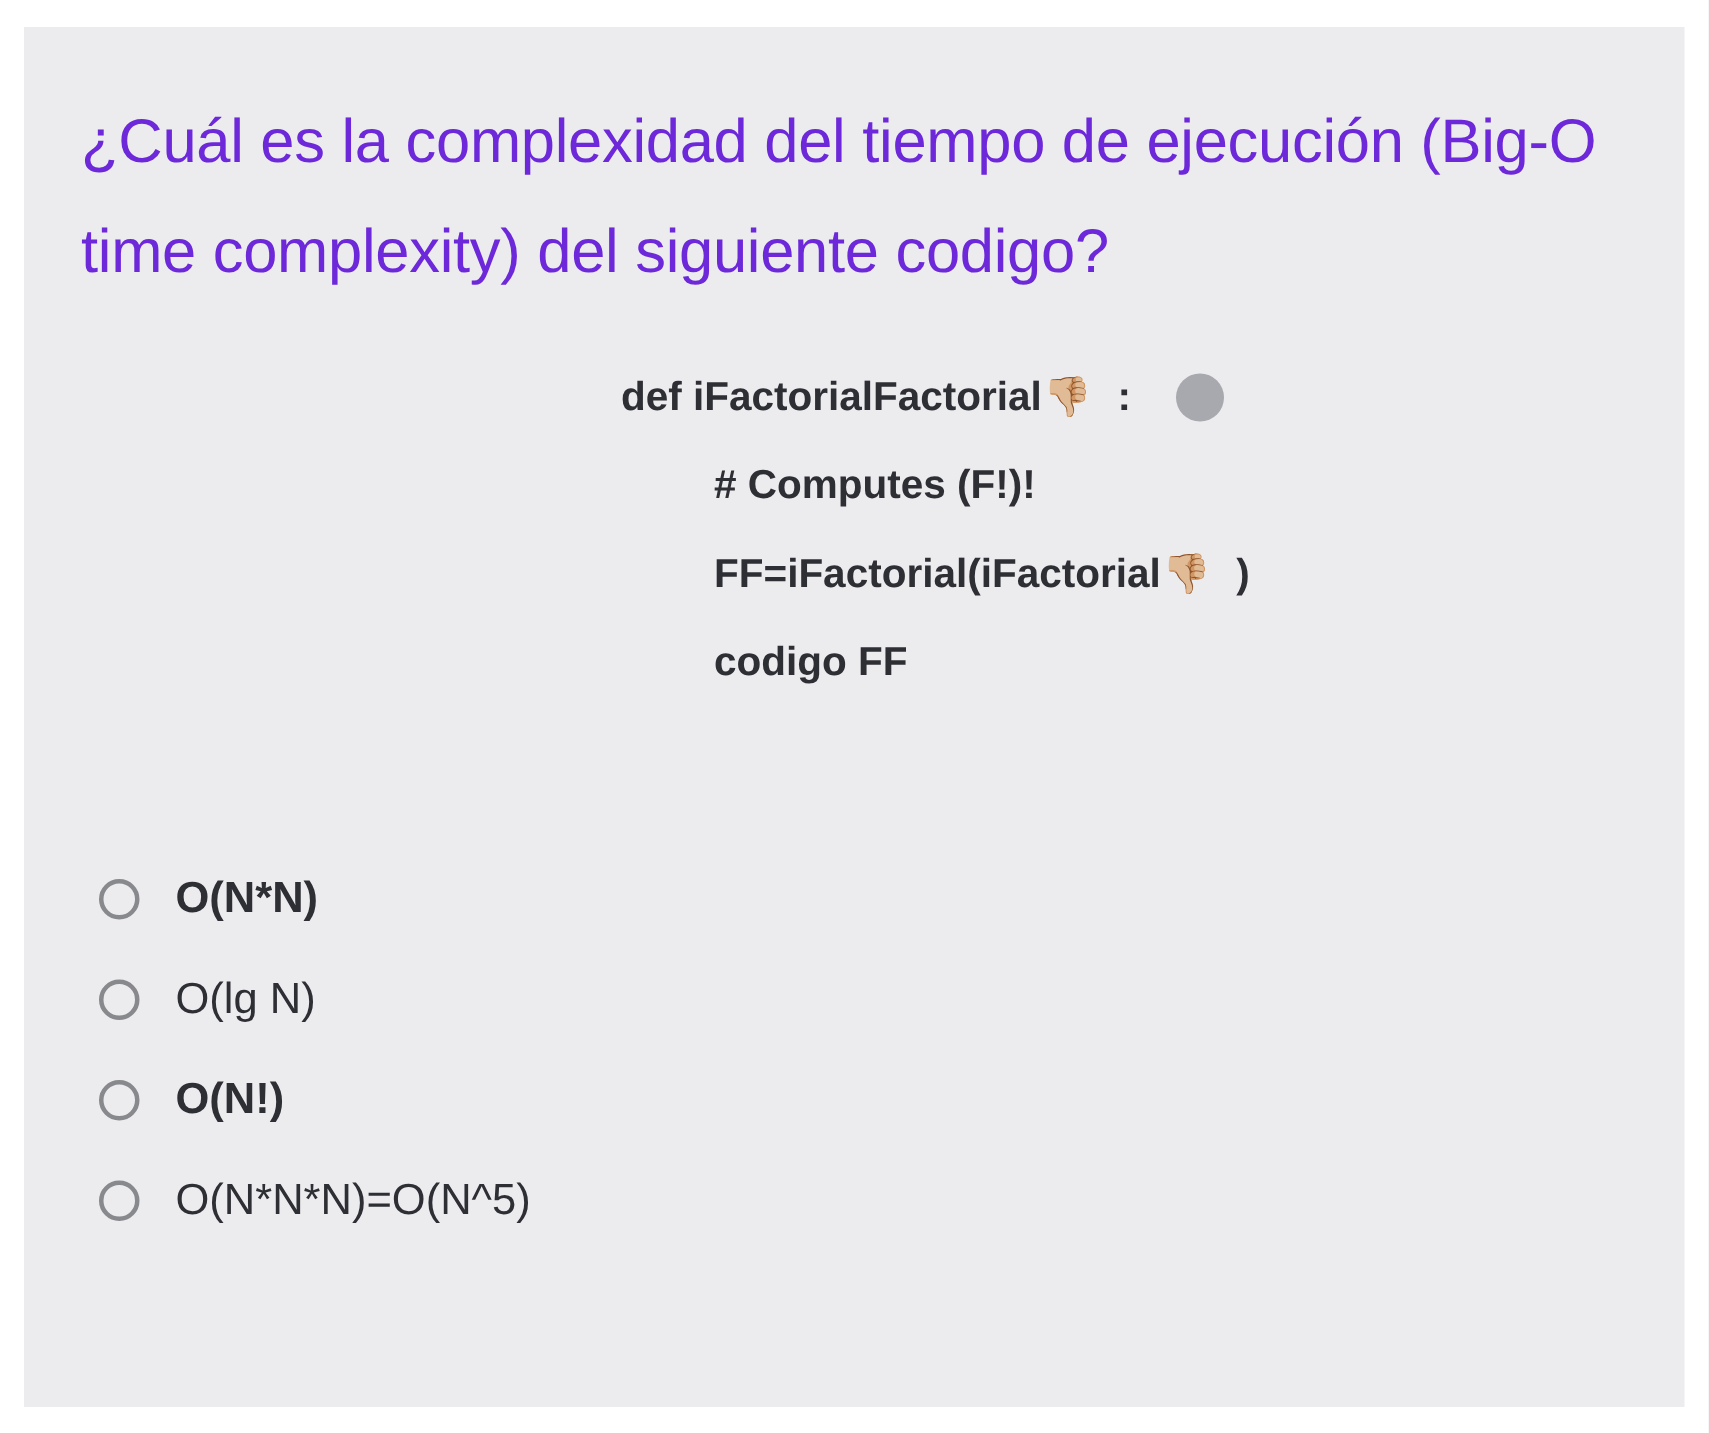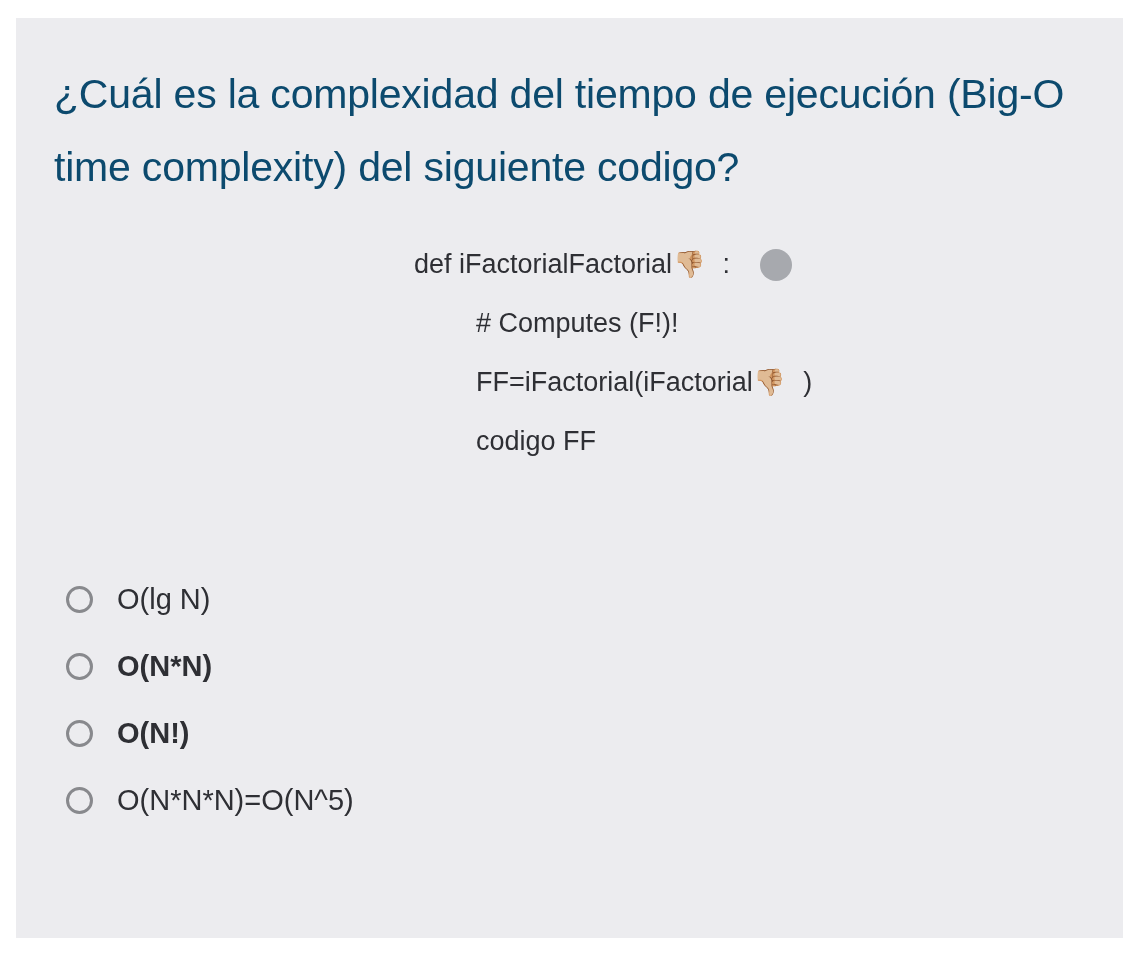--- a/index.html
+++ b/index.html
@@ -10,40 +10,40 @@
       padding: 18px 16px;
     }
     .quiz-card {
       background: #ececef;
       padding: 40px 38px 44px 38px;
       min-height: 920px;
     }
     .question-text {
       font-size: 41px;
       font-weight: 400;
-      color: #0c4a6e;
+      color: #6d28d9;
       line-height: 1.77;
       letter-spacing: -0.2px;
       margin-bottom: 32px;
     }
     .code-block {
       margin-left: 360px;
       margin-top: 28px;
       margin-bottom: 100px;
       position: relative;
     }
     .code-line-wrap {
       display: flex;
       align-items: center;
       gap: 30px;
     }
     .code-line {
       font-family: -apple-system, BlinkMacSystemFont, "Segoe UI", Helvetica, Arial, sans-serif;
       font-size: 27px;
-      font-weight: 400;
+      font-weight: 700;
       color: #2e2f34;
       line-height: 2.18;
       white-space: pre;
       display: flex;
       align-items: center;
     }
     .code-indent {
       margin-left: 62px;
     }
     .emoji-thumb {
@@ -106,25 +106,25 @@
     <div class="code-line code-indent"># Computes (F!)!</div>
     <div class="code-line code-indent">
       <span>FF=iFactorial(iFactorial</span><span class="emoji-thumb">👎🏼</span><span>  )</span>
     </div>
     <div class="code-line code-indent">codigo FF</div>
   </div>
 
   <div class="options">
     <label class="option-row">
       <span class="radio-outer"></span>
-      <span class="option-label">O(lg N)</span>
+      <span class="option-label bold">O(N*N)</span>
     </label>
     <label class="option-row">
       <span class="radio-outer"></span>
-      <span class="option-label bold">O(N*N)</span>
+      <span class="option-label">O(lg N)</span>
     </label>
     <label class="option-row">
       <span class="radio-outer"></span>
       <span class="option-label bold">O(N!)</span>
     </label>
     <label class="option-row">
       <span class="radio-outer"></span>
       <span class="option-label">O(N*N*N)=O(N^5)</span>
     </label>
   </div>

